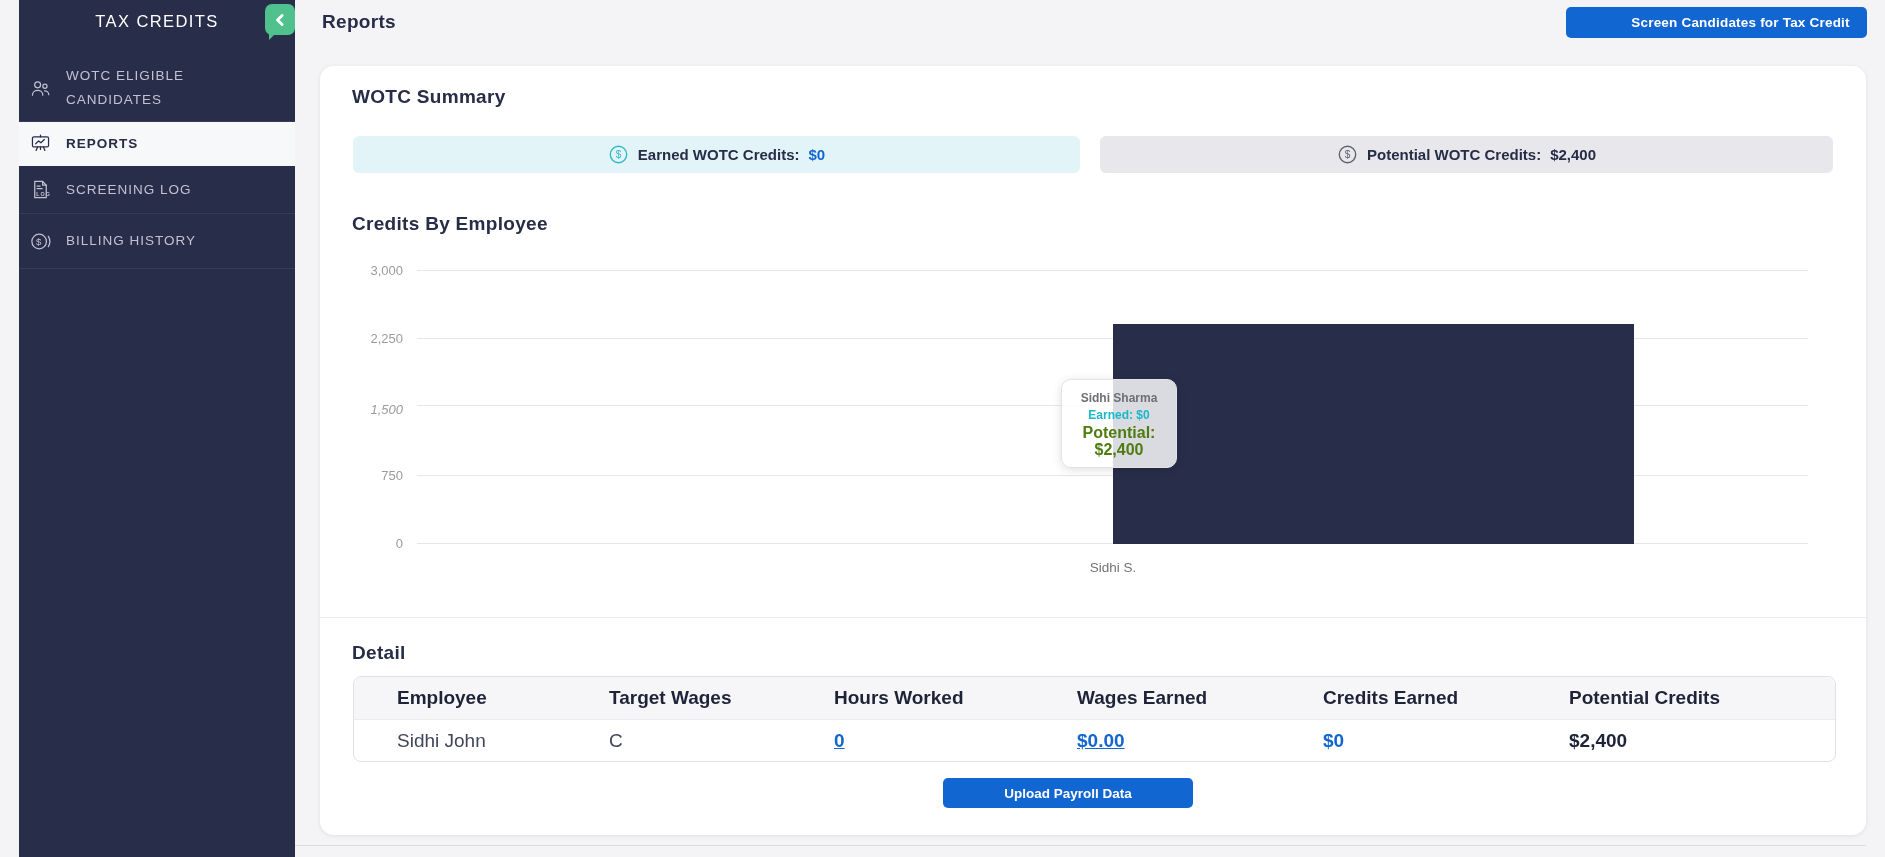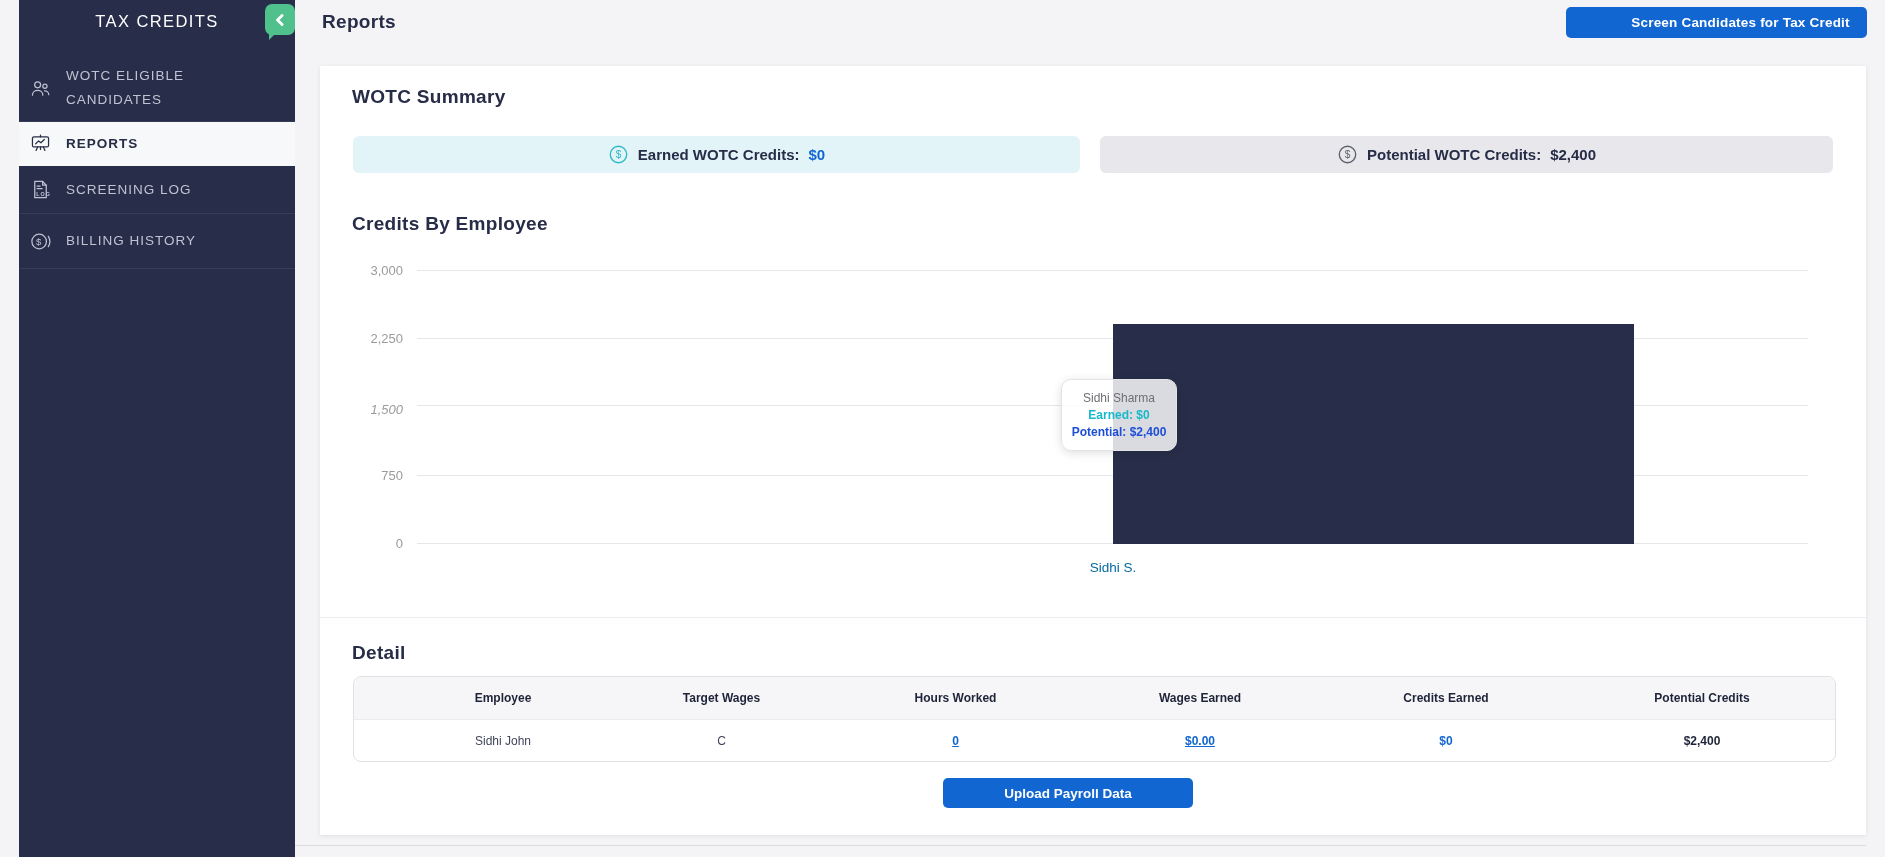--- a/index.html
+++ b/index.html
@@ -26,53 +26,53 @@
     background:#50c08c; clip-path:polygon(0 0,100% 0,0 100%); }
   .collapse-btn svg { width:20px; height:20px; fill:none; stroke:#fff; stroke-width:3.4;
     stroke-linecap:round; stroke-linejoin:round; }
   
   .page-title { position:absolute; left:322px; top:11px; font-size:19px; font-weight:700; color:#272c47; letter-spacing:0.3px; }
   .screen-btn { position:absolute; left:1566px; top:7px; width:301px; height:31px; background:#1266d1; color:#fff;
     font-weight:700; font-size:13.5px; border:none; border-radius:5px; cursor:pointer;
     font-family:"Liberation Sans",sans-serif; letter-spacing:0.2px;padding-left:48px; }
   
   .card { position:absolute; left:320px; top:66px; width:1546px; height:769px; background:#fff;
-    border-radius:1px; box-shadow:0 1px 4px rgba(40,45,73,0.10); }
+    border-radius:14px; box-shadow:0 1px 4px rgba(40,45,73,0.10); }
   .h2 { position:absolute; left:32px; font-size:19px; font-weight:700; color:#272c47; letter-spacing:0.3px; }
   .summary-heading { top:20px; }
   .chart-heading { top:147px; }
   .detail-heading { top:576px; }
   
   .pill { position:absolute; top:70px; height:37px; border-radius:6px; display:flex; align-items:center;
     justify-content:center; gap:9px; font-size:15px; }
   .pill-earned { left:33px; width:727px; background:#e2f4f8; }
   .pill-potential { left:780px; width:733px; background:#e8e8ec; }
   .pill .dollar svg { width:21px; height:21px; display:block; }
   .pill-earned .dollar { color:#2cb9c8; }
   .pill-potential .dollar { color:#5d616e; }
   .pill-label { color:#272c47; font-weight:700; }
   .pill-value-blue { color:#1266d1; font-weight:700; }
   .pill-value-dark { color:#272c47; font-weight:700; }
   
   .gridline { position:absolute; left:97px; width:1391px; height:1px; background:#e7e7ea; }
   .tick { position:absolute; left:28px; width:55px; text-align:right; font-size:13px; color:#9b9b9b; }
   .bar { position:absolute; left:793px; top:258px; width:521px; height:220px; background:#282d49; cursor:pointer; }
-  .x-label { position:absolute; left:793px; top:494px; transform:translateX(-50%); font-size:13.5px; color:#0369a1; }
+  .x-label { position:absolute; left:793px; top:494px; transform:translateX(-50%); font-size:13.5px; color:#737373; }
   .tooltip { position:absolute; left:741px; top:313px; width:116px; padding:10px 4px 9px;
     background:rgba(255,255,255,0.83); border:1px solid #e3e3e6; border-radius:10px;
     box-shadow:0 2px 10px rgba(0,0,0,0.13); text-align:center; line-height:17px; z-index:3; }
-  .tt-name { font-size:12px; color:#6e6e74; font-weight:400; }
+  .tt-name { font-size:12px; color:#6e6e74; font-weight:700; }
   .tt-earned { font-size:12px; color:#17b8c9; font-weight:700; }
-  .tt-potential { font-size:12px; color:#1d4ed8; font-weight:700; }
+  .tt-potential { font-size:16px; color:#4d7c0f; font-weight:700; }
   .section-divider { position:absolute; left:0; top:551px; width:1546px; height:1px; background:#ececef; }
   
   .detail-table { position:absolute; left:33px; top:610px; width:1483px; border:1px solid #e1e1e5;
     border-radius:8px; background:#fff; }
   .t-row { display:grid; grid-template-columns:212px 225px 243px 246px 246px 1fr; padding-left:43px;
-    align-items:center; height:42px; font-size:12px;text-align:center; }
+    align-items:center; height:42px; font-size:19px; }
   .t-head { background:#f6f6f8; font-weight:700; color:#1e2338; border-radius:8px 8px 0 0; }
   .t-body { color:#40455a; border-top:1px solid #ececf0; border-radius:0 0 8px 8px; }
   .cell-link { color:#1266d1; font-weight:700; text-decoration:underline; cursor:pointer; }
   .cell-link-plain { color:#1266d1; font-weight:700; text-decoration:none; cursor:pointer; }
   .cell-strong { font-weight:700; color:#1e2338; }
   .upload-btn { position:absolute; left:623px; top:712px; width:250px; height:30px; background:#1266d1;
     color:#fff; border:none; border-radius:5px; font-weight:700; font-size:13.5px; cursor:pointer;
     font-family:"Liberation Sans",sans-serif; }
   .bottom-divider { position:absolute; left:293px; top:845px; width:1573px; height:1px; background:#dcdce0; }
 </style>

